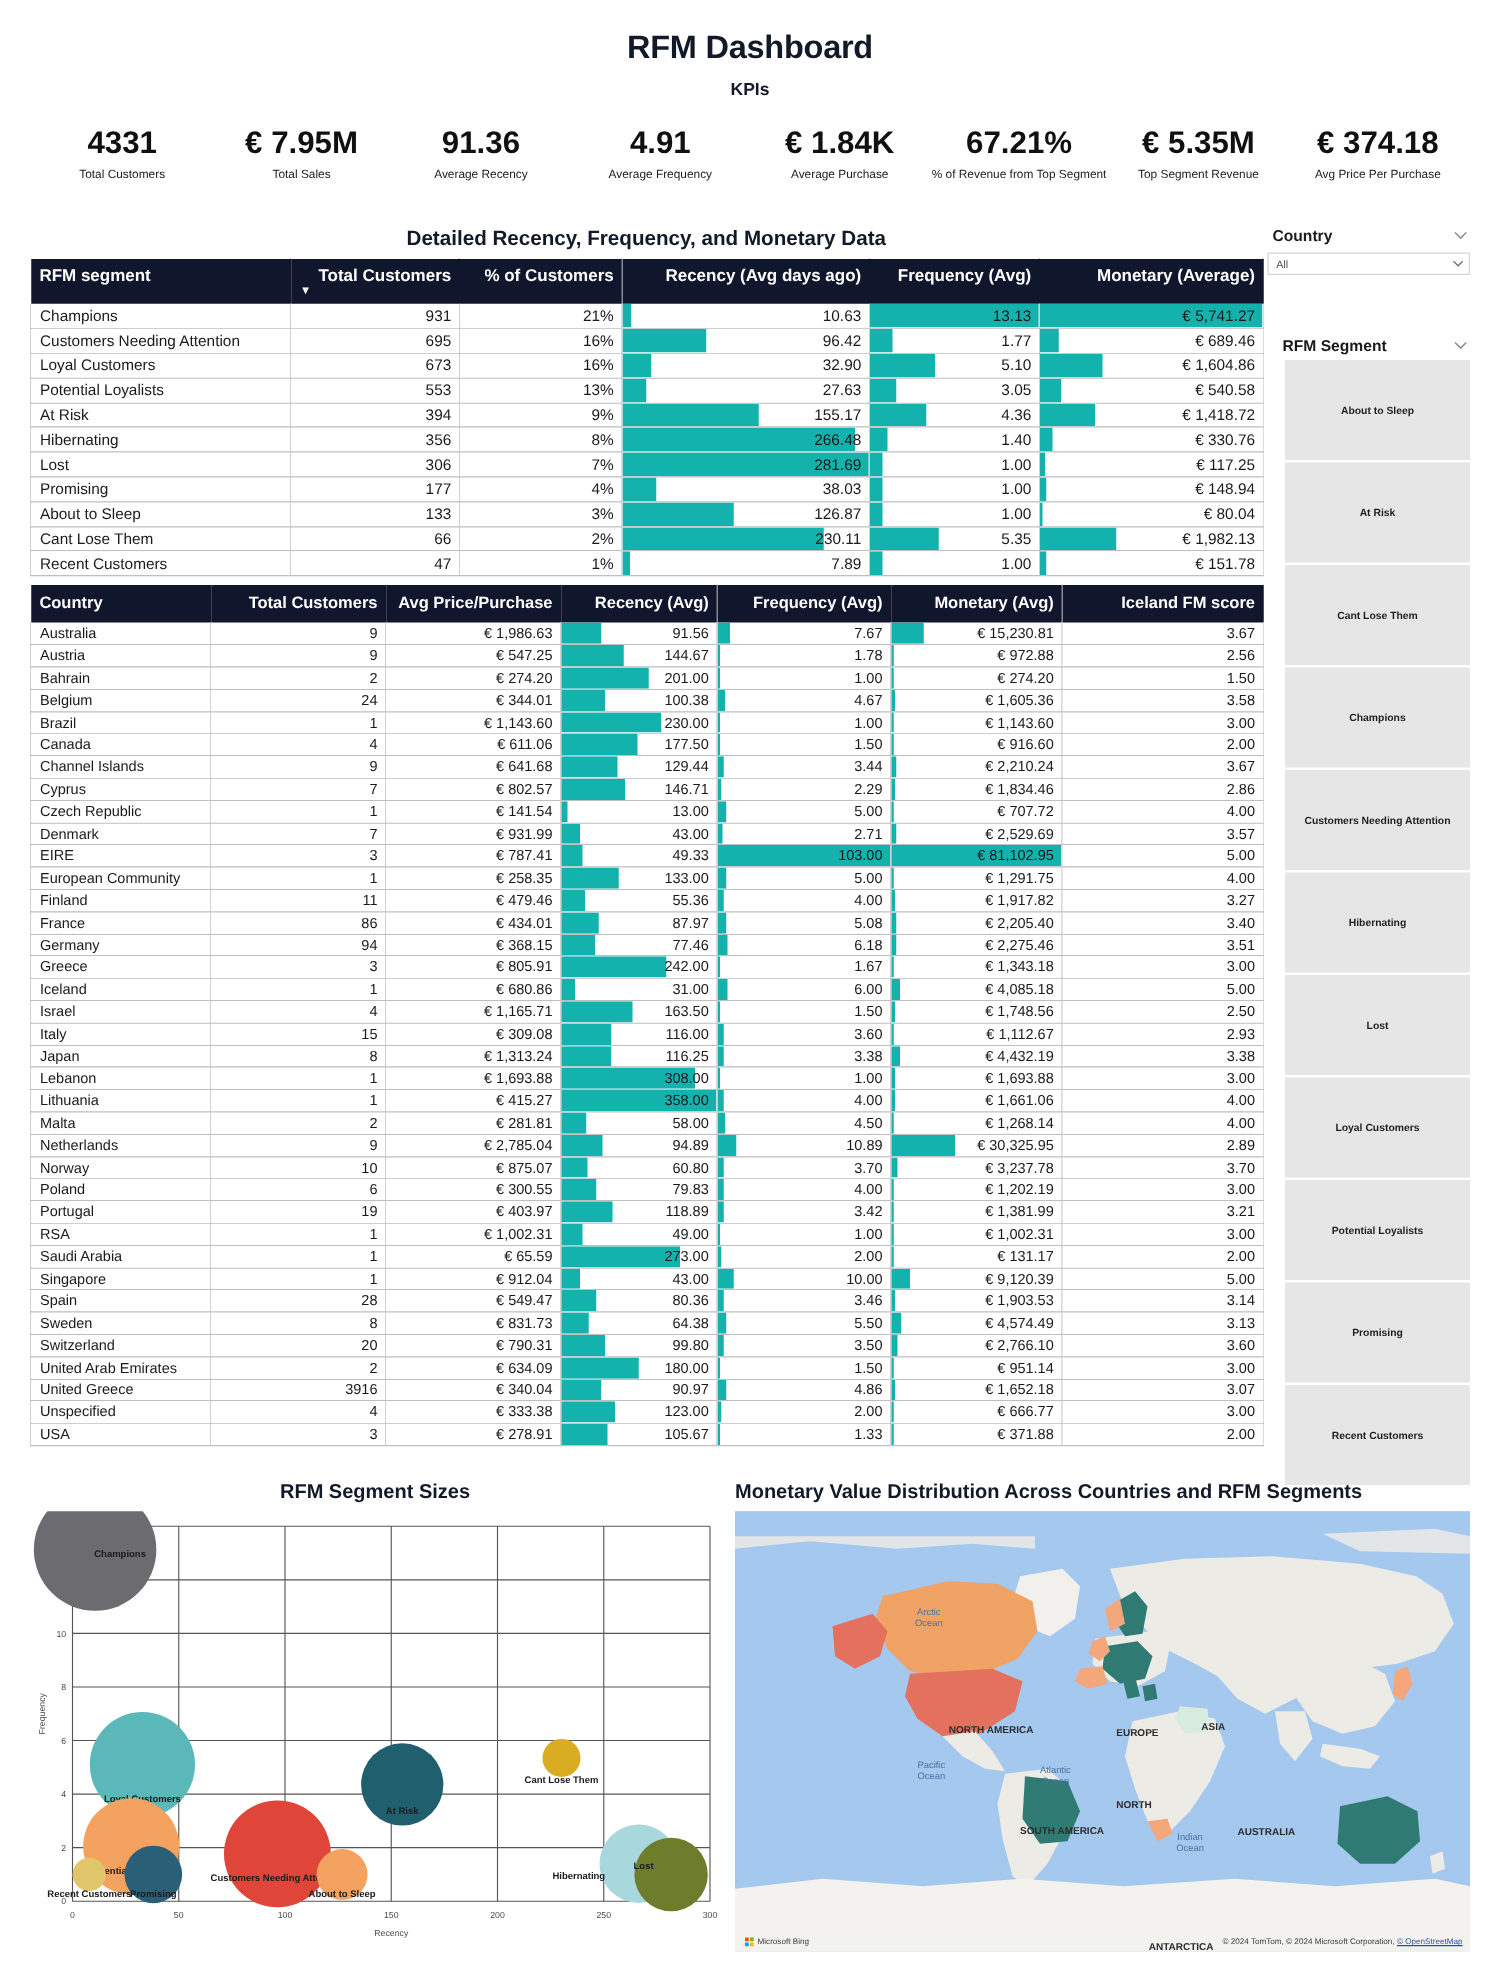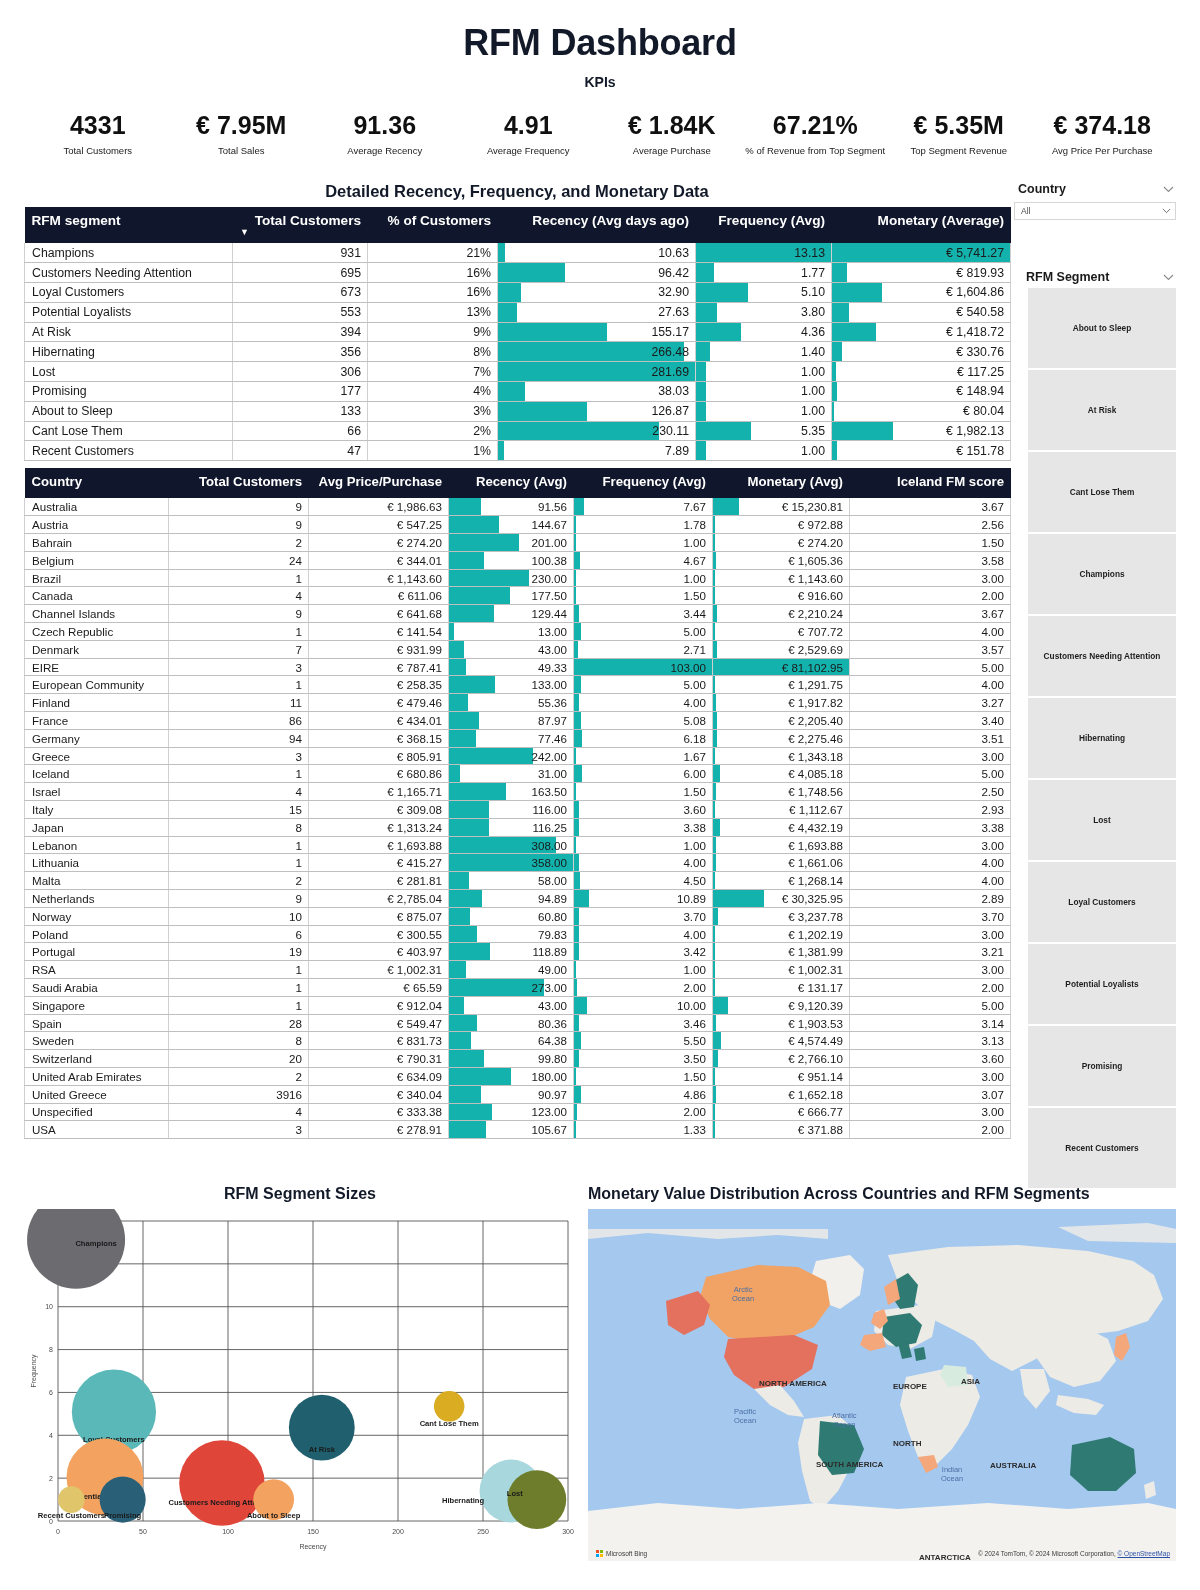--- a/index.html
+++ b/index.html
@@ -13,21 +13,21 @@
     position: relative;
     width: 1200px;
     height: 1590px;
     overflow: hidden;
     background: #ffffff;
   }
 
   
   .dash-title {
     text-align: center;
-    font-size: 36px;
+    font-size: 26px;
     font-weight: bold;
     color: #121928;
     padding-top: 22px;
     letter-spacing: -0.2px;
   }
   .kpi-heading {
     text-align: center;
     font-size: 14px;
     font-weight: bold;
     color: #121928;
@@ -328,21 +328,21 @@
             <td class="r barcell">
               <span class="bar" style="width: 34.2291%;"></span>
               <span class="num">96.42</span>
             </td>
             <td class="r barcell">
               <span class="bar" style="width: 13.4806%;"></span>
               <span class="num">1.77</span>
             </td>
             <td class="r barcell">
               <span class="bar" style="width: 8.55751%;"></span>
-              <span class="num">€ 819.93</span>
+              <span class="num">€ 689.46</span>
             </td>
           </tr>
           <tr>
             <td>Loyal Customers</td>
             <td class="r">673</td>
             <td class="r">16%</td>
             <td class="r barcell">
               <span class="bar" style="width: 11.6795%;"></span>
               <span class="num">32.90</span>
             </td>
@@ -358,21 +358,21 @@
           <tr>
             <td>Potential Loyalists</td>
             <td class="r">553</td>
             <td class="r">13%</td>
             <td class="r barcell">
               <span class="bar" style="width: 9.80865%;"></span>
               <span class="num">27.63</span>
             </td>
             <td class="r barcell">
               <span class="bar" style="width: 15.6131%;"></span>
-              <span class="num">3.80</span>
+              <span class="num">3.05</span>
             </td>
             <td class="r barcell">
               <span class="bar" style="width: 9.41569%;"></span>
               <span class="num">€ 540.58</span>
             </td>
           </tr>
           <tr>
             <td>At Risk</td>
             <td class="r">394</td>
             <td class="r">9%</td>
@@ -636,20 +636,38 @@
             </td>
             <td class="r barcell">
               <span class="bar" style="width: 3.33981%;"></span>
               <span class="num">3.44</span>
             </td>
             <td class="r barcell">
               <span class="bar" style="width: 2.72523%;"></span>
               <span class="num">€ 2,210.24</span>
             </td>
             <td class="r">3.67</td>
+          </tr>
+          <tr>
+            <td>Cyprus</td>
+            <td class="r">7</td>
+            <td class="r">€ 802.57</td>
+            <td class="r barcell">
+              <span class="bar" style="width: 40.9804%;"></span>
+              <span class="num">146.71</span>
+            </td>
+            <td class="r barcell">
+              <span class="bar" style="width: 2.2233%;"></span>
+              <span class="num">2.29</span>
+            </td>
+            <td class="r barcell">
+              <span class="bar" style="width: 2.26189%;"></span>
+              <span class="num">€ 1,834.46</span>
+            </td>
+            <td class="r">2.86</td>
           </tr>
           <tr>
             <td>Czech Republic</td>
             <td class="r">1</td>
             <td class="r">€ 141.54</td>
             <td class="r barcell">
               <span class="bar" style="width: 3.63128%;"></span>
               <span class="num">13.00</span>
             </td>
             <td class="r barcell">

